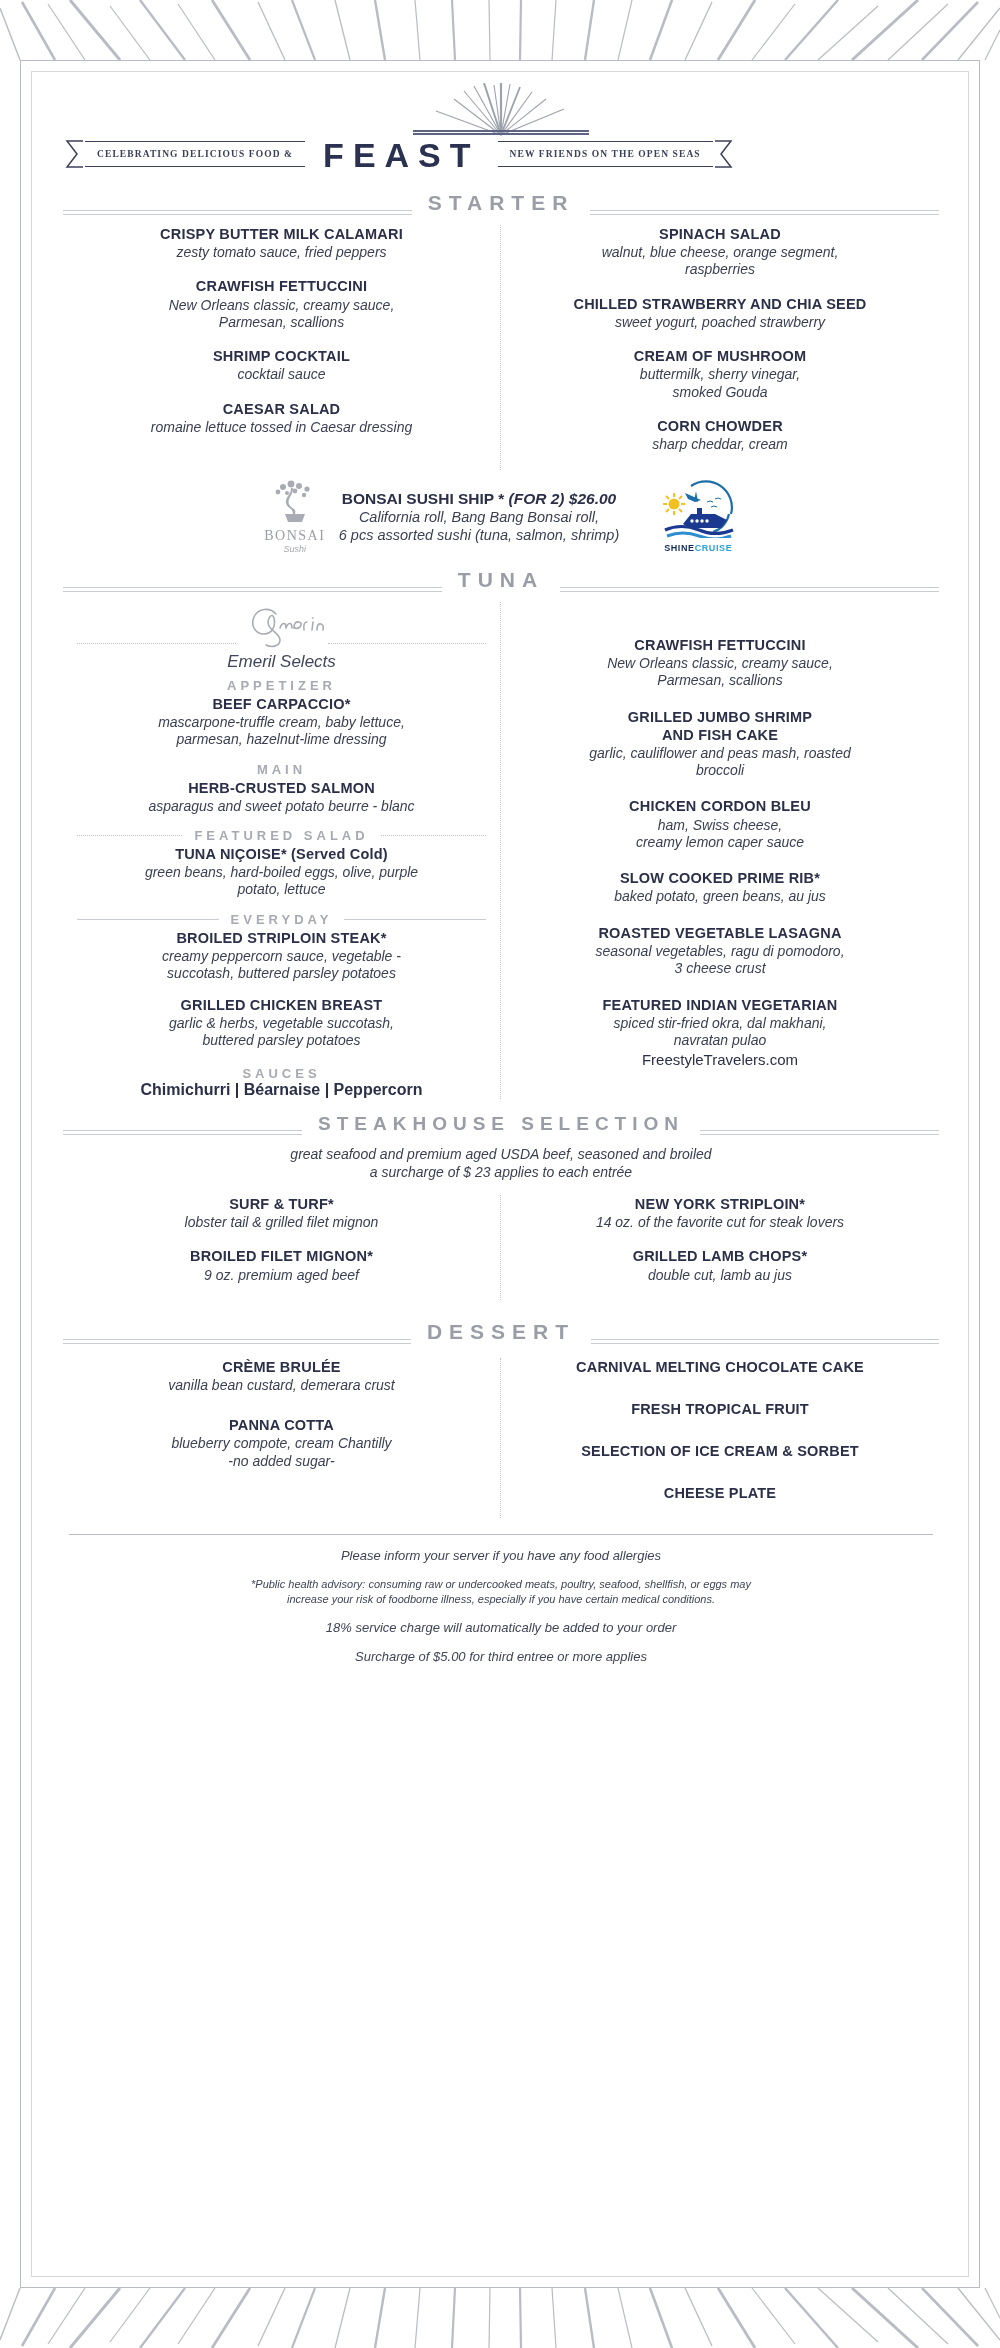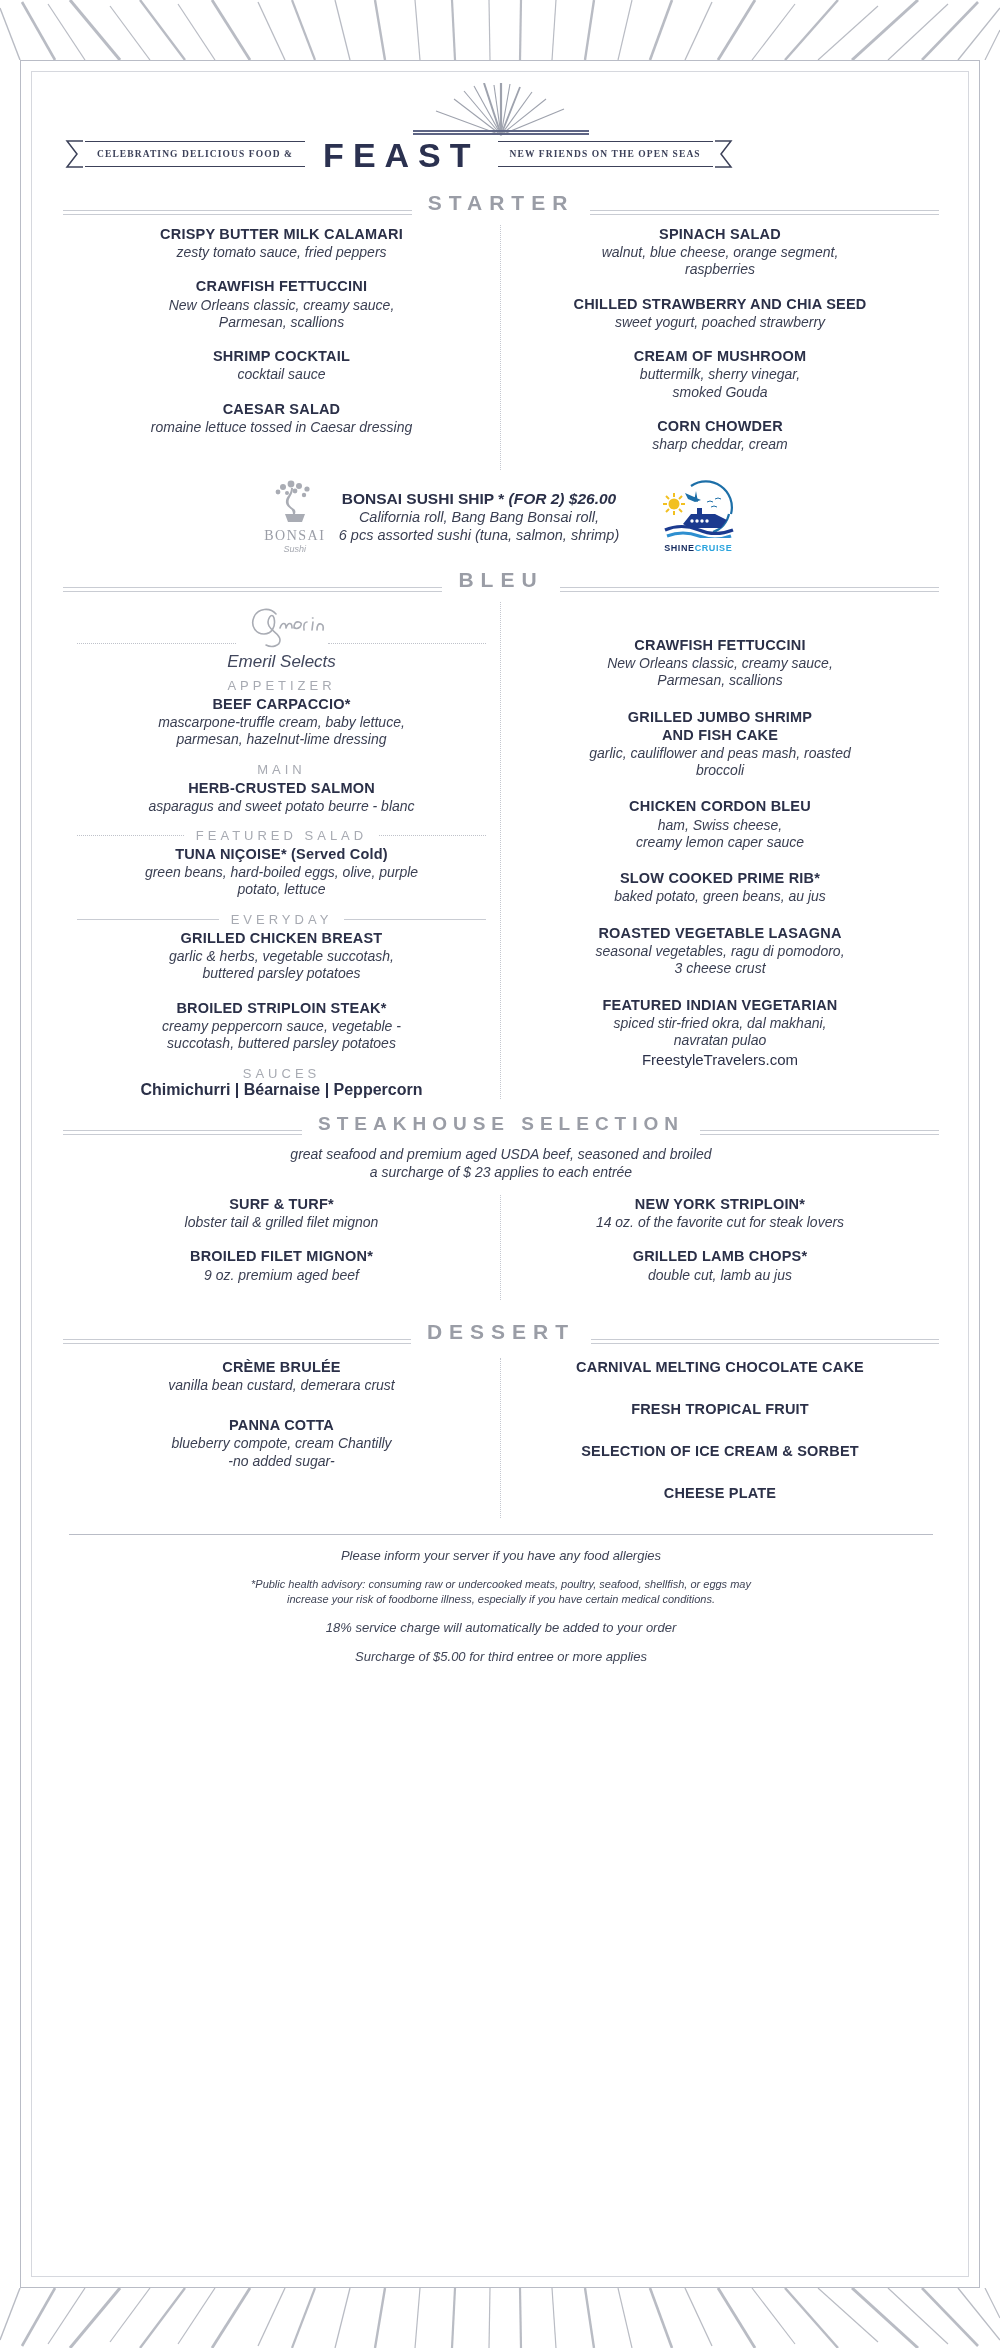--- a/index.html
+++ b/index.html
@@ -92,21 +92,21 @@
 
   
   .emeril-head { position:relative; text-align:center; margin-top:2px; }
   .emeril-dotline { display:flex; align-items:flex-end; justify-content:center; }
   .emeril-dotline .dl { flex:1 1 auto; border-top:1.5px dotted #bfc2ca; height:0; margin-bottom:6px; }
   .emeril-script { width:92px; flex:0 0 auto; }
   .emeril-selects { font-size:17px; font-style:italic; color:#40465c; margin-top:2px; }
 
   .mini-head { display:flex; align-items:center; justify-content:center; margin:6px 0 2px; }
   .mini-head .l { flex:1 1 auto; height:0; border-top:1px solid #c9ccd3; }
-  .mini-head .t { padding:0 12px; font-size:13px; font-weight:400; letter-spacing:4px; color:#a7aab2; white-space:nowrap; }
+  .mini-head .t { padding:0 12px; font-size:13px; font-weight:700; letter-spacing:4px; color:#a7aab2; white-space:nowrap; }
   .mini-head.dotted .l { border-top:1.5px dotted #bfc2ca; }
   .mini-head.noline .l { border:none; }
 
   
   .sauces { text-align:center; font-size:16px; font-weight:700; color:#2b3048; margin-top:-2px; }
 
   
   .steak-note { text-align:center; font-size:14px; font-style:italic; color:#3a3f52; line-height:1.3; margin-bottom:14px; }
 
   
@@ -294,21 +294,21 @@
           <path d="M6 56 q16 -6 32 0 q16 6 32 0" fill="none" stroke="#2e8fd0" stroke-width="3"></path>
         </svg>
         <div class="cname">
           <span class="a">SHINE</span><span class="b">CRUISE</span>
         </div>
       </div>
     </div>
 
     <div class="sec-head">
       <div class="line"></div>
-      <div class="txt">BLEU</div>
+      <div class="txt">TUNA</div>
       <div class="line"></div>
     </div>
 
     <div class="cols">
 
       <div class="col left">
         <div class="emeril-head">
           <div class="emeril-dotline">
             <div class="dl"></div>
             <svg class="emeril-script" viewBox="0 0 92 46">
@@ -354,27 +354,27 @@
         <div class="item tight">
           <div class="name">TUNA NIÇOISE* (Served Cold)</div>
           <div class="desc">green beans, hard-boiled eggs, olive, purple<br>potato, lettuce</div>
         </div>
 
         <div class="mini-head">
           <div class="l"></div>
           <div class="t">EVERYDAY</div>
           <div class="l"></div>
         </div>
-        <div class="item">
-          <div class="name">GRILLED CHICKEN BREAST</div>
-          <div class="desc">garlic &amp; herbs, vegetable succotash,<br>buttered parsley potatoes</div>
-        </div>
         <div class="item tight">
           <div class="name">BROILED STRIPLOIN STEAK*</div>
           <div class="desc">creamy peppercorn sauce, vegetable -<br>succotash, buttered parsley potatoes</div>
+        </div>
+        <div class="item">
+          <div class="name">GRILLED CHICKEN BREAST</div>
+          <div class="desc">garlic &amp; herbs, vegetable succotash,<br>buttered parsley potatoes</div>
         </div>
 
         <div class="mini-head noline">
           <div class="l"></div>
           <div class="t">SAUCES</div>
           <div class="l"></div>
         </div>
         <div class="sauces">Chimichurri | Béarnaise | Peppercorn</div>
       </div>
 

